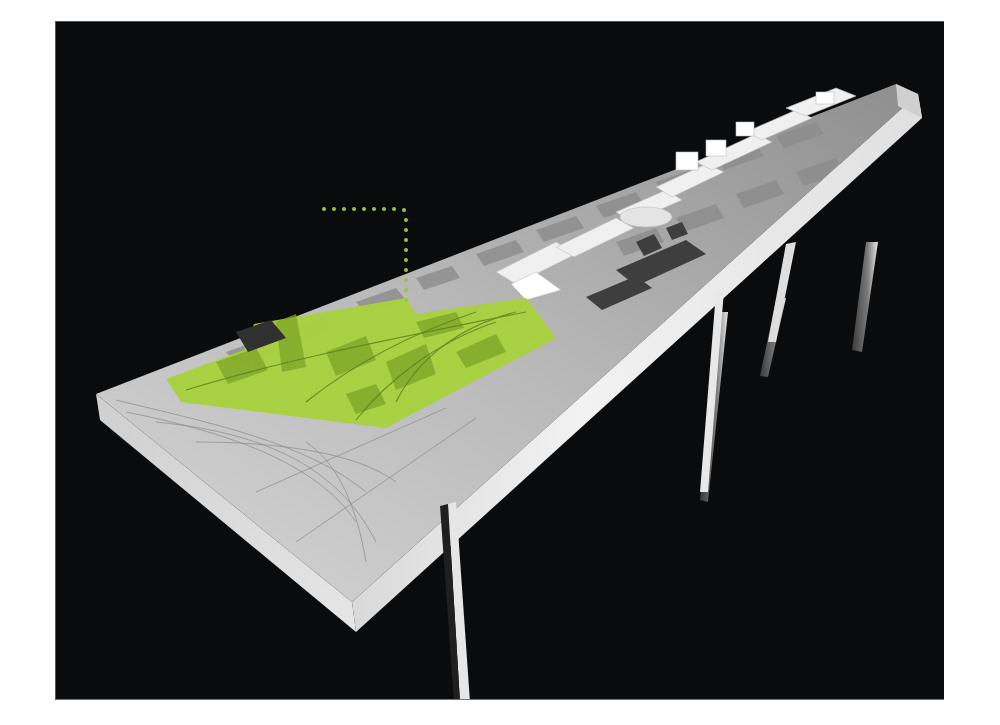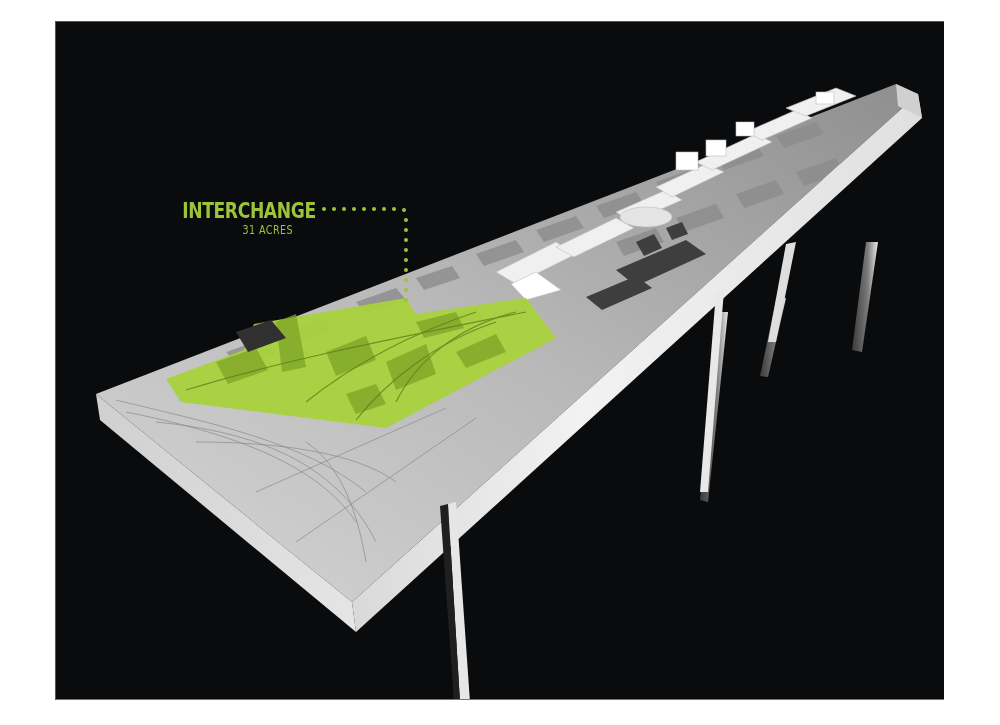--- a/index.html
+++ b/index.html
@@ -154,17 +154,13 @@
         <circle cx="350" cy="218" r="2"></circle>
       <circle cx="350" cy="228" r="2"></circle>
         <circle cx="350" cy="238" r="2"></circle>
         <circle cx="350" cy="248" r="2"></circle>
       <circle cx="350" cy="258" r="2"></circle>
         <circle cx="350" cy="268" r="2"></circle>
         <circle cx="350" cy="278" r="2"></circle>
     </g>
   </svg>
 
-  <div class="callout">
-    <span class="callout-title">INTERCHANGE</span>
-    <span class="callout-sub">31 ACRES</span>
-  </div>
 </div>
 
 </body></html>

